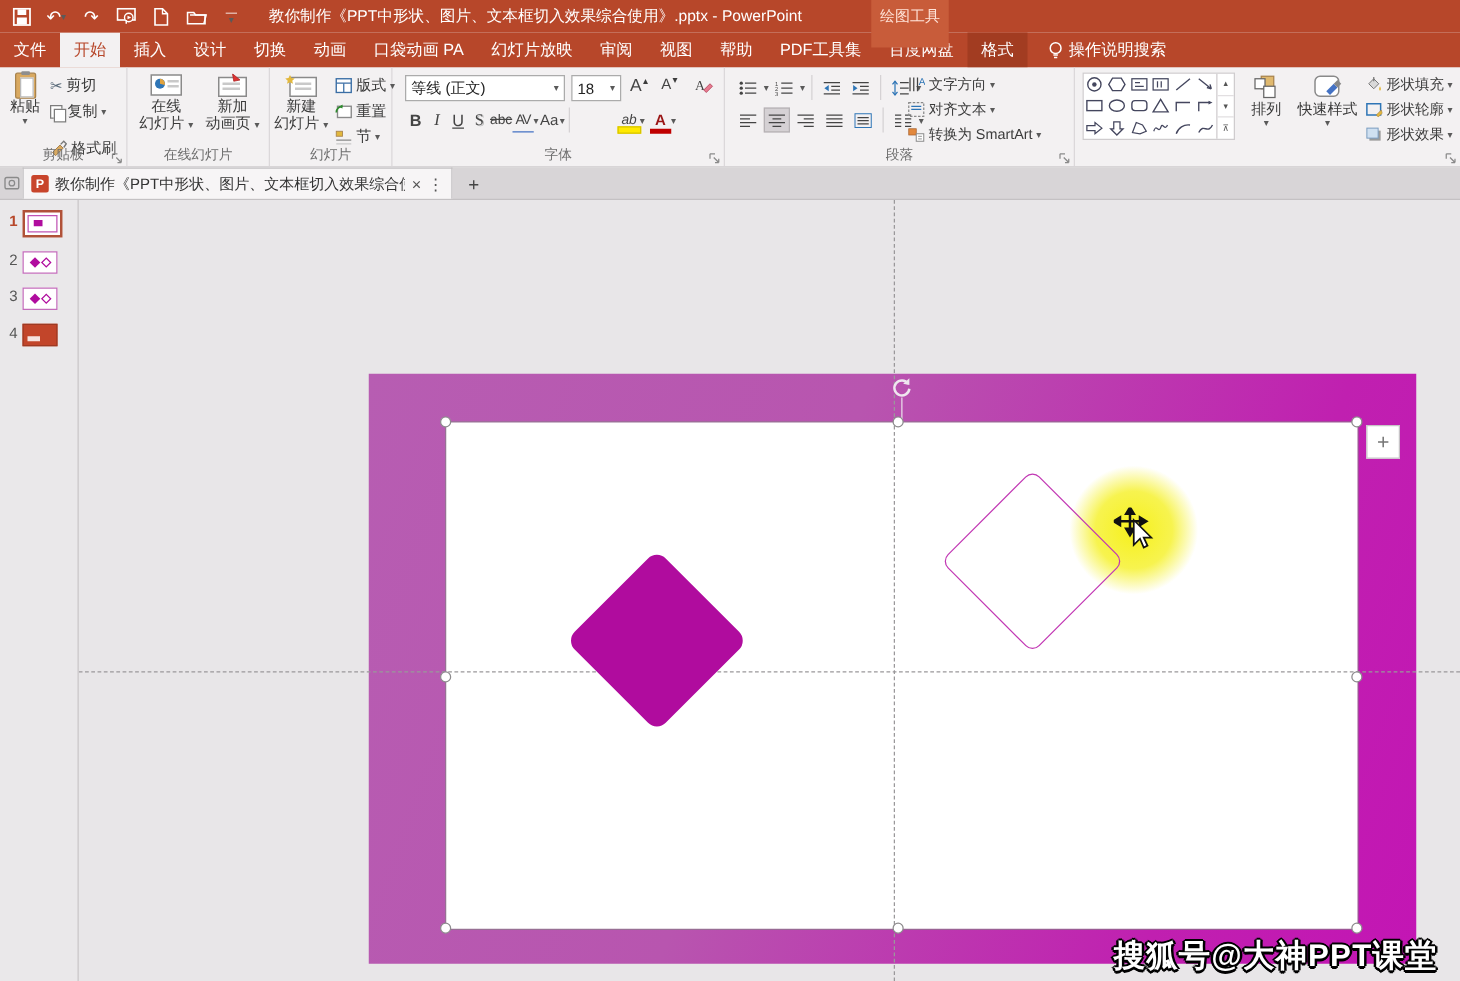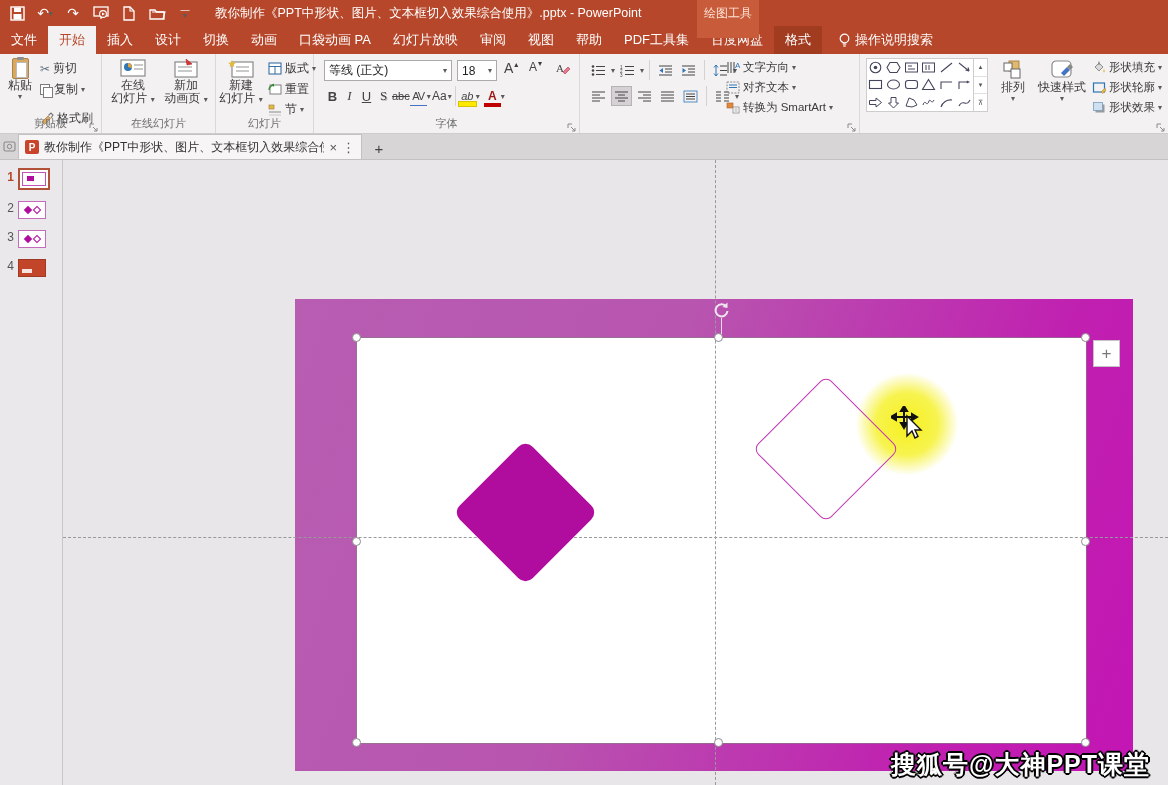--- a/index.html
+++ b/index.html
@@ -43,21 +43,21 @@
   .copy-ic::before { left:0; top:0; } .copy-ic::after { left:3px; top:3px; }
 
   
   .combo { position:absolute; height:21px; background:#fff; border:1px solid #ababab; display:flex; align-items:center; font-size:12px; color:#222; padding:0 4px; }
   .combo .dd { margin-left:auto; }
 
   .fbtn { display:inline-flex; align-items:center; justify-content:center; height:20px; min-width:17px; font-size:13px; color:#444; cursor:default; }
   .vdiv { width:1px; height:20px; background:#d5d2d4; margin:0 3px; }
   .under-red { position:relative; font-weight:bold; color:#9a1616; }
   .under-red::after { content:""; position:absolute; left:0; right:0; bottom:-1px; height:4px; background:#c00000; }
-  .under-yel { position:relative; font-style:italic; }
+  .under-yel { position:relative; font-style:italic;margin-left:36px; }
   .under-yel::after { content:""; position:absolute; left:-1px; right:-1px; bottom:-1px; height:4px; background:#ffe900; border:1px solid #d6c400; }
 
   .pbtn { display:inline-flex; align-items:center; justify-content:center; height:20px; width:21px; cursor:default; border:1px solid transparent; }
   .pbtn.active { background:#d5d1d4; border-color:#b6b2b5; }
   .pbtn svg { display:block; }
 
   .gallery { position:absolute; left:6px; top:4px; width:122px; height:54px; background:#fff; border:1px solid #cfccce; display:flex; }
   .gal-grid { flex:1; display:grid; grid-template-columns:repeat(6,1fr); grid-template-rows:repeat(3,1fr); }
   .gal-cell { display:flex; align-items:center; justify-content:center; cursor:default; }
   .gal-scroll { width:14px; border-left:1px solid #cfccce; display:flex; flex-direction:column; }
@@ -470,20 +470,21 @@
       <div class="rb" style="position:absolute; left:146px; top:46px; font-size:11.5px;">
         <svg class="ic12" viewBox="0 0 14 13">
             <rect x="1" y="2" width="6" height="5" fill="#e2883d" stroke="#a8612d" stroke-width=".6"></rect>
             <rect x="7" y="6" width="6" height="6" fill="#fff" stroke="#8a8a8a" stroke-width=".8"></rect>
             <line x1="8.5" y1="8" x2="11.5" y2="8" stroke="#aaa"></line>
             <line x1="8.5" y1="10" x2="11.5" y2="10" stroke="#aaa"></line>
           </svg>
         <span>转换为 SmartArt</span>
           <span class="dd">▾</span>
       </div>
+      <div class="group-label">段落</div>
       <span class="launcher"><svg width="11" height="11" viewBox="0 0 11 11">
             <path d="M2 2 h4 M2 2 v4" stroke="#8a8a8a" fill="none"></path>
             <path d="M5 5 l4 4 M9 9 v-3 M9 9 h-3" stroke="#8a8a8a" fill="none"></path>
           </svg></span>
     </div>
 
     <div class="group" style="width:308px; border-right:none;">
       <div class="gallery">
         <div class="gal-grid">
           <span class="gal-cell">

